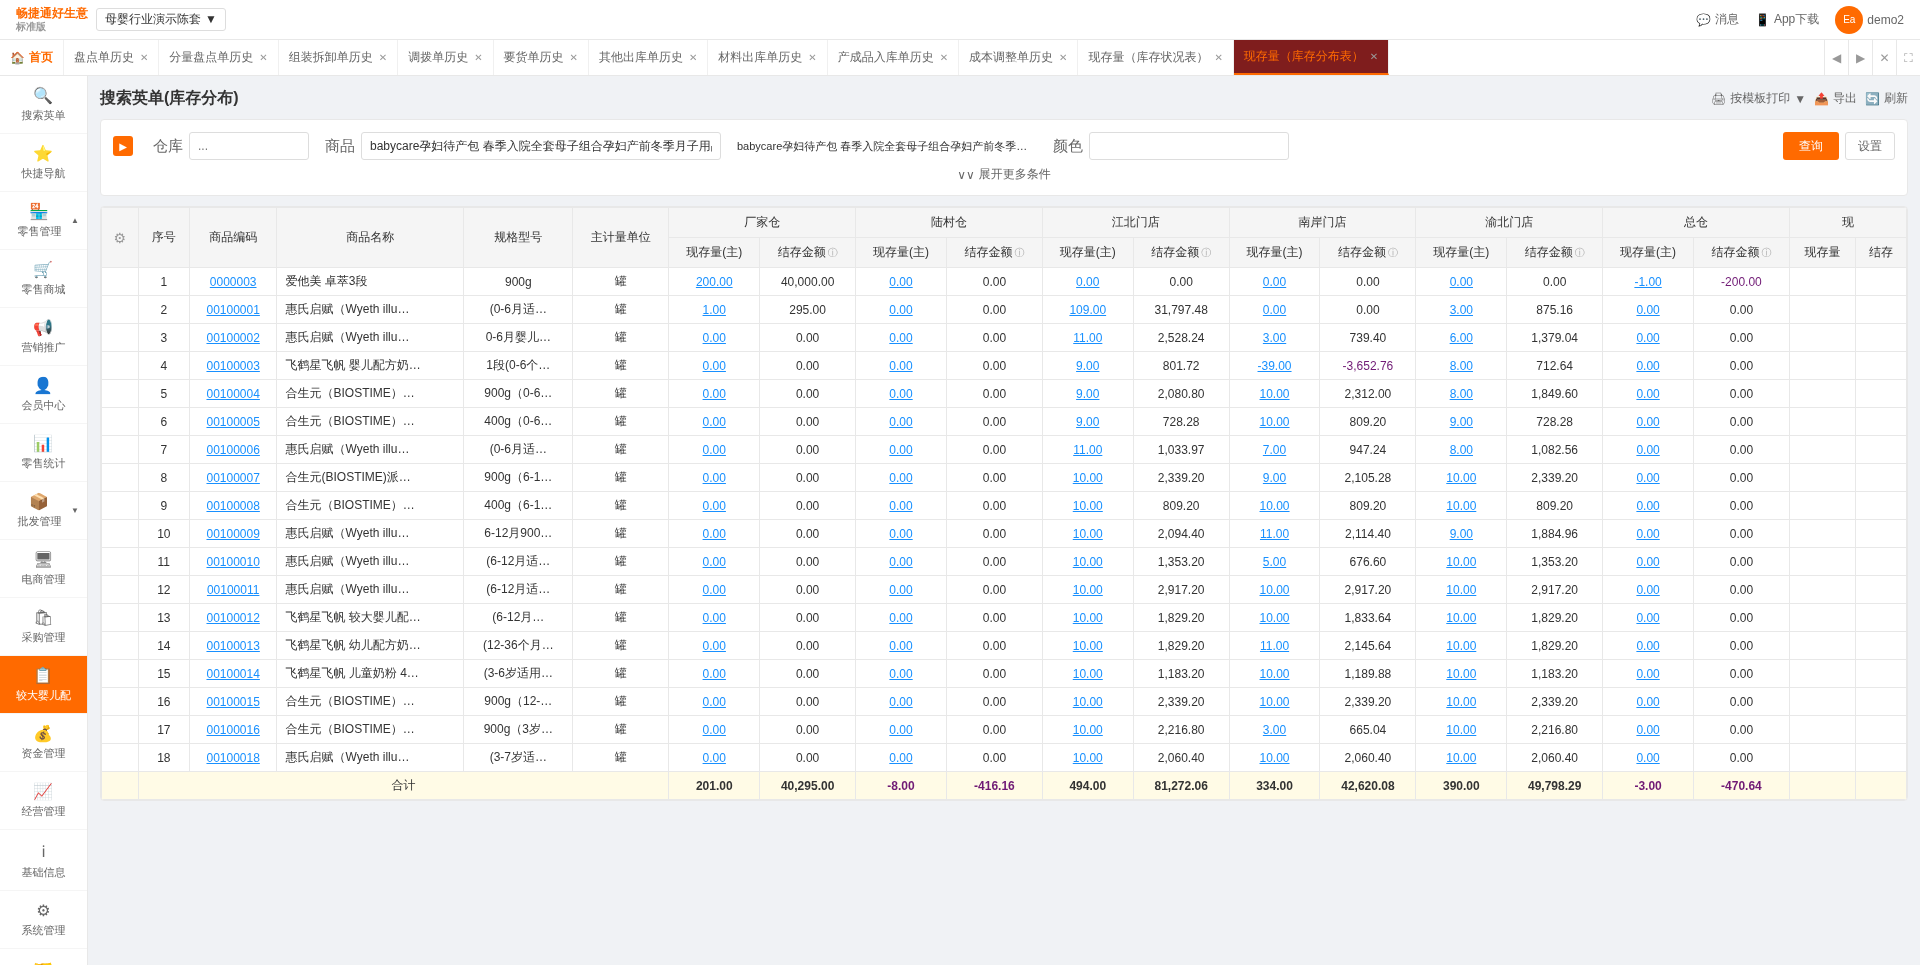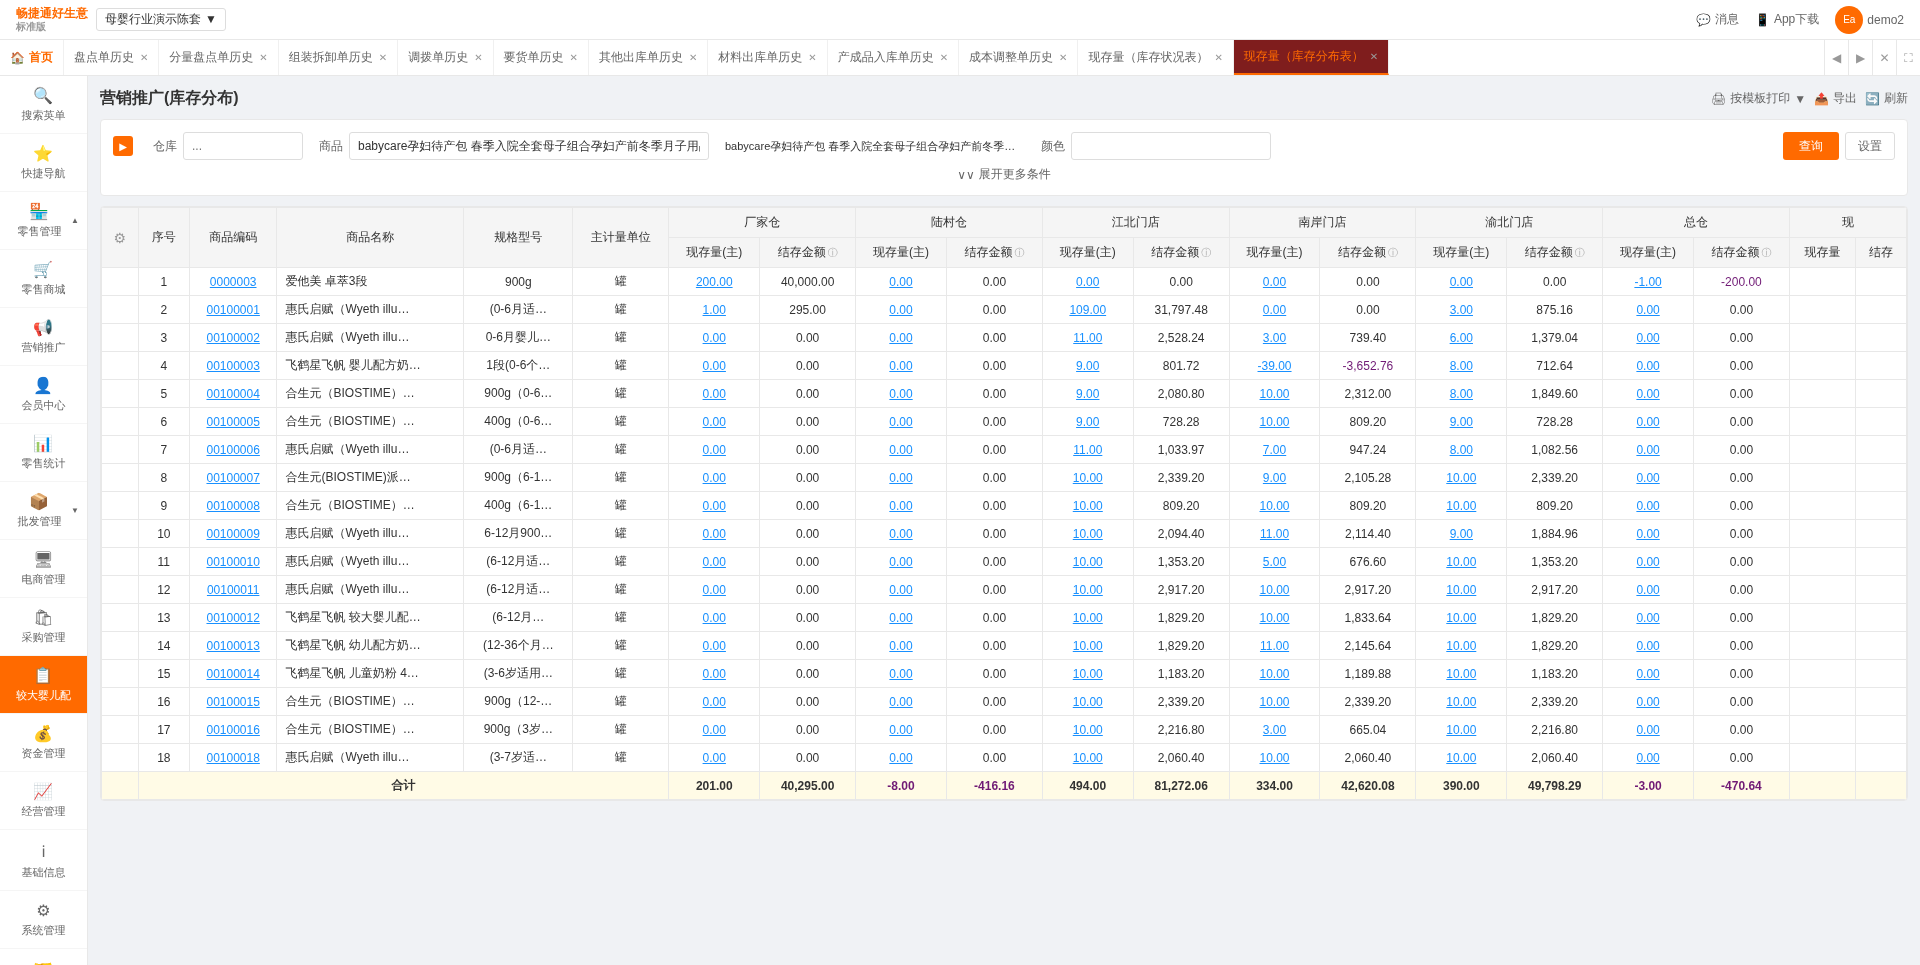--- a/index.html
+++ b/index.html
@@ -79,21 +79,21 @@
     .btn-export { display: flex; align-items: center; gap: 4px; font-size: 12px; color: #666; cursor: pointer; }
     .btn-refresh { display: flex; align-items: center; gap: 4px; font-size: 12px; color: #666; cursor: pointer; }
 
     
     .filter-area {
       background: #fff; border-radius: 4px; padding: 12px;
       margin-bottom: 10px; border: 1px solid #e8e8e8;
     }
     .filter-row { display: flex; align-items: center; gap: 16px; flex-wrap: wrap; }
     .filter-item { display: flex; align-items: center; gap: 6px; }
-    .filter-label { font-size: 12px; color: #666; white-space: nowrap; }
+    .filter-label { font-size: 15px; color: #666; white-space: nowrap; }
     .filter-input {
       height: 28px; border: 1px solid #ddd; border-radius: 3px;
       padding: 0 8px; font-size: 12px; color: #333; background: #fff;
       min-width: 80px;
     }
     .filter-input-wide { min-width: 360px; }
     .filter-input-color { min-width: 200px; }
     .filter-btn-orange {
       height: 28px; padding: 0 16px; background: #ff6a00; color: #fff;
       border: none; border-radius: 3px; font-size: 12px; cursor: pointer;
@@ -310,21 +310,21 @@
   <div class="sidebar-item">
     <span class="icon">🤝</span>
 
   </div>
 
 </div>
 
 <div class="main-content">
 
   <div class="page-header">
-    <h1 class="page-title">营销推广(库存分布)</h1>
+    <h1 class="page-title">搜索英单(库存分布)</h1>
     <div class="page-actions">
       <div class="btn-print">
         <span>🖨</span>
         <span>按模板打印</span>
         <span>▼</span>
       </div>
       <div class="btn-export">
         <span>📤</span>
         <span>导出</span>
       </div>
@@ -794,21 +794,21 @@
     <td>2,060.40</td>
     <td class="link-blue ">0.00</td>
     <td class="">0.00</td>
     <td></td>
     <td></td>
   </tr>
           </tbody>
         <tfoot id="table-foot">
         <tr class="summary-row">
   <td></td>
-  <td colspan="5" style="font-weight:bold;">合计</td>
+  <td colspan="5" style="font-weight:normal;">合计</td>
   <td>201.00</td>
   <td>40,295.00</td>
   <td class="negative">-8.00</td>
   <td class="negative">-416.16</td>
   <td>494.00</td>
   <td>81,272.06</td>
   <td>334.00</td>
   <td>42,620.08</td>
   <td>390.00</td>
   <td>49,798.29</td>

